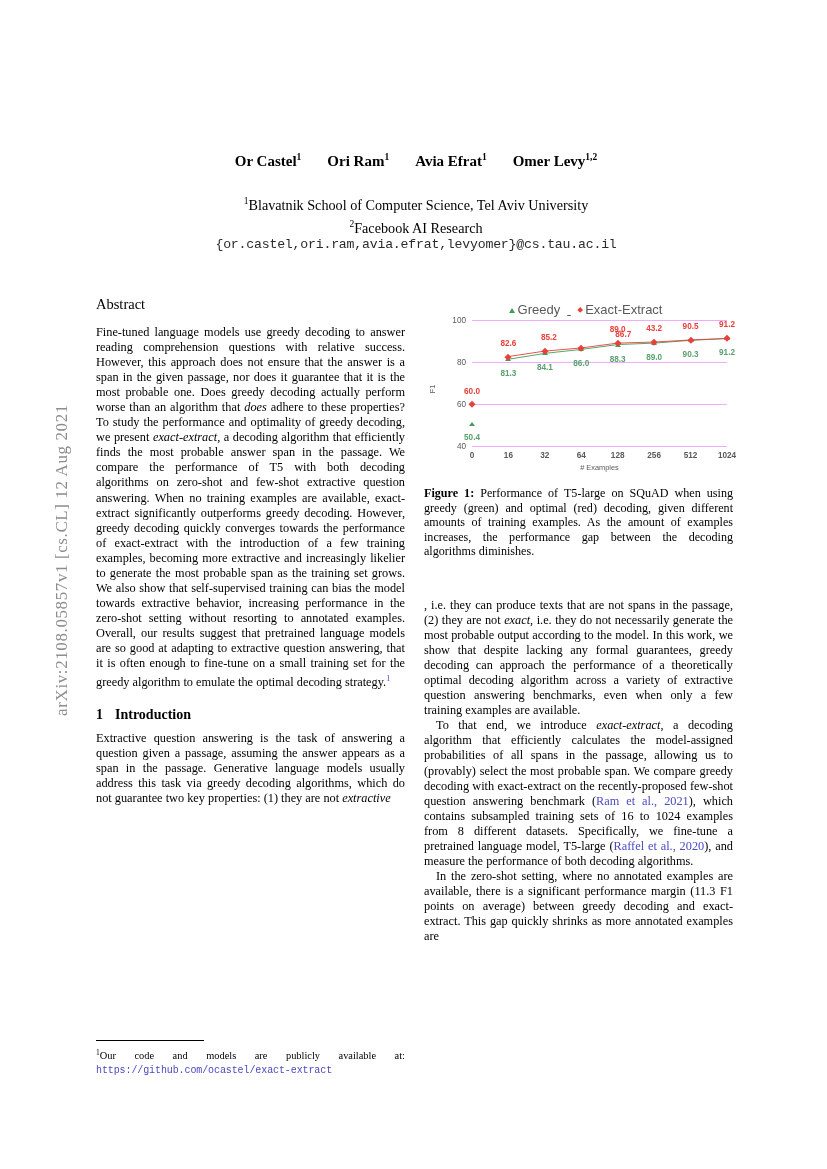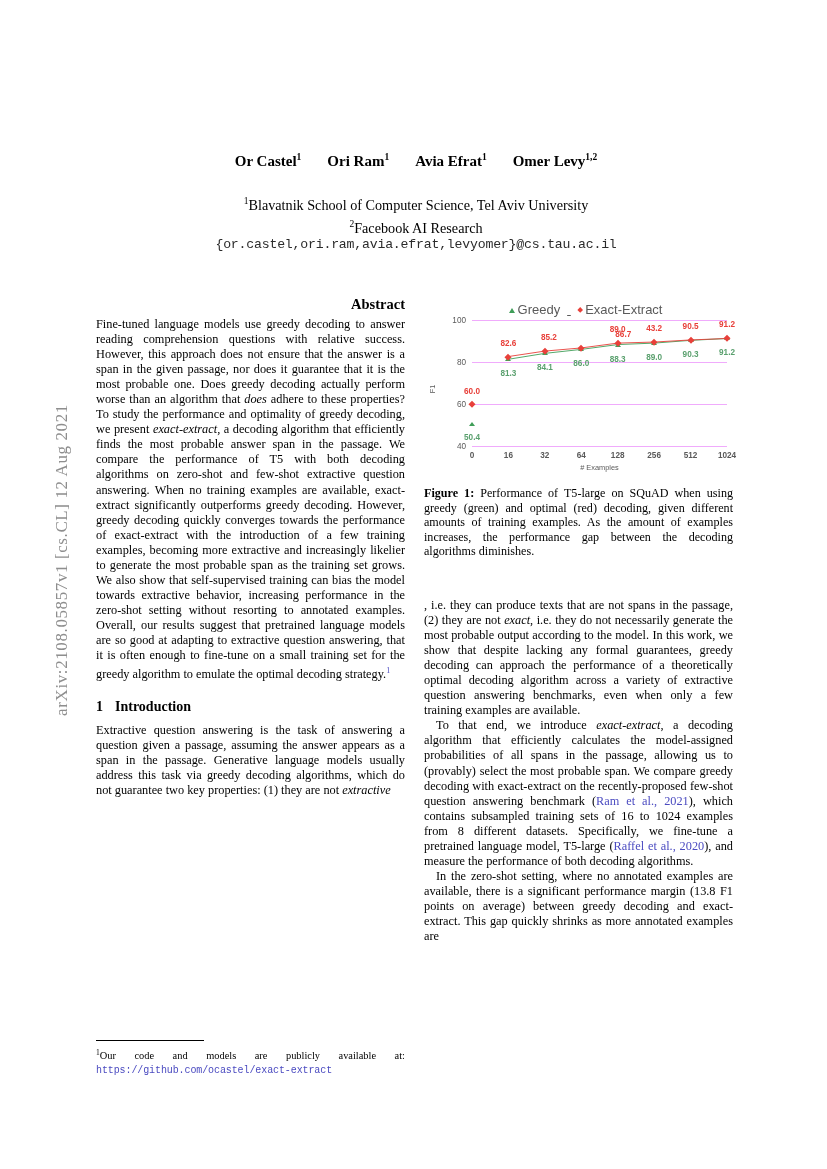--- a/index.html
+++ b/index.html
@@ -87,24 +87,24 @@
     width: 309px;
   }
   .col-right {
     position: absolute;
     left: 424px;
     top: 296px;
     width: 309px;
   }
 
   .sec-abstract {
-    text-align: right;
+    text-align: left;
     font-size: 14.5px;
-    font-weight: bold;
-    margin-bottom: 4px;
+    font-weight: normal;
+    margin-bottom: 12px;
   }
   p.body {
     margin: 0;
     font-size: 12.3px;
     line-height: 15.05px;
     text-align: justify;
     text-justify: inter-word;
     hyphens: manual;
   }
   p.body.indent { text-indent: 12px; }
@@ -369,16 +369,16 @@
           <div class="dl dl-red" style="left: 100%; top: calc(14.6667% - 14px);">91.2</div>
         </div>
     </div>
 
     <div class="caption"><b>Figure 1:</b><span> Performance of T5-large on SQuAD when using greedy (green) and optimal (red) decoding, given different amounts of training examples. As the amount of examples increases, the performance gap between the decoding algorithms diminishes.</span></div>
   </div>
 
   <div class="col-right" style="top:598px;">
     <p class="body"><span>, i.e. they can produce texts that are not spans in the passage, (2) they are not </span><i>exact</i><span>, i.e. they do not necessarily generate the most probable output according to the model. In this work, we show that despite lacking any formal guarantees, greedy decoding can approach the performance of a theoretically optimal decoding algorithm across a variety of extractive question answering benchmarks, even when only a few training examples are available.</span></p>
     <p class="body indent"><span>To that end, we introduce </span><i>exact-extract</i><span>, a decoding algorithm that efficiently calculates the model-assigned probabilities of all spans in the passage, allowing us to (provably) select the most probable span. We compare greedy decoding with exact-extract on the recently-proposed few-shot question answering benchmark (</span><span class="cite">Ram et al., 2021</span><span>), which contains subsampled training sets of 16 to 1024 examples from 8 different datasets. Specifically, we fine-tune a pretrained language model, T5-large (</span><span class="cite">Raffel et al., 2020</span><span>), and measure the performance of both decoding algorithms.</span></p>
-    <p class="body indent">In the zero-shot setting, where no annotated examples are available, there is a significant performance margin (13.8 F1 points on average) between greedy decoding and exact-extract. This gap quickly shrinks as more annotated examples are</p>
+    <p class="body indent">In the zero-shot setting, where no annotated examples are available, there is a significant performance margin (11.3 F1 points on average) between greedy decoding and exact-extract. This gap quickly shrinks as more annotated examples are</p>
   </div>
 
 </div>
 
 </body></html>

